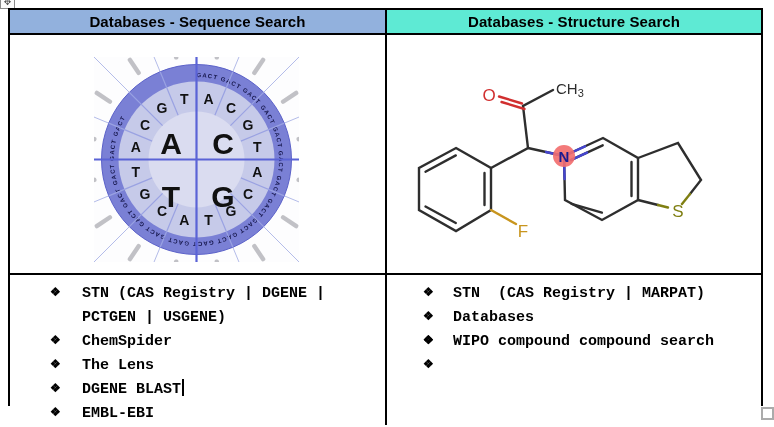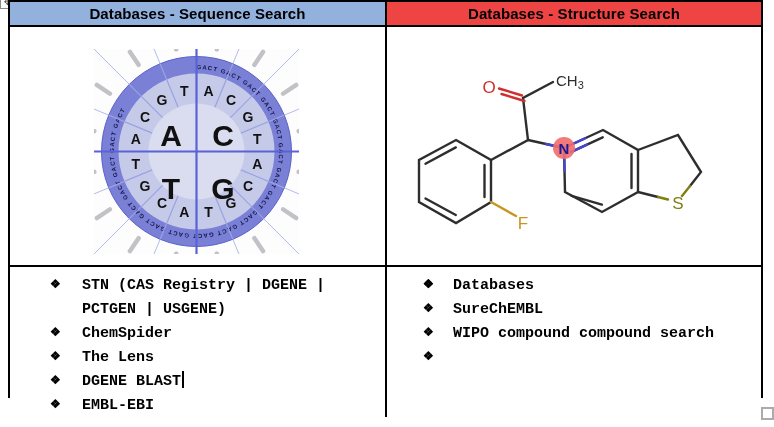--- a/index.html
+++ b/index.html
@@ -3,21 +3,21 @@
 <meta charset="utf-8">
 <style>
   html,body{margin:0;padding:0;}
   body{
     width:774px;height:427px;position:relative;overflow:hidden;
     background:#ffffff;
     font-family:"Liberation Sans", sans-serif;
     -webkit-font-smoothing:antialiased;
   }
   .doc-table{
-    position:absolute;left:8px;top:0;width:751px;height:394px;
+    position:absolute;left:8px;top:8px;width:751px;height:394px;
     border:2px solid #000;
     display:grid;
     grid-template-columns:377px 1fr;
     grid-template-rows:25px 240px 1fr;
     background:#fff;
   }
   .cell{position:relative;background:#fff;}
   .col-left{border-right:2px solid #000;}
   .hdr{
     display:flex;align-items:center;justify-content:center;
@@ -55,21 +55,21 @@
 </head>
 <body>
 
 <div class="move-handle">
   <span>✥</span>
 </div>
 
 <div class="doc-table">
 
   <div class="cell hdr col-left" style="background: rgb(146, 177, 221);">Databases - Sequence Search</div>
-  <div class="cell hdr" style="background: #ef4444;">Databases - Structure Search</div>
+  <div class="cell hdr" style="background: #5eead4;">Databases - Structure Search</div>
 
   <div class="cell img-cell col-left">
     <svg class="wheel-svg" width="205" height="205" viewBox="0 0 205 205">
       <rect x="0" y="0" width="205" height="205" fill="#fdfdfe"></rect>
       <g id="spokes">
           <line x1="102.5" y1="102.5" x2="252.5" y2="102.5" stroke="#b4bce9" stroke-width="1"></line>
           <line x1="102.5" y1="102.5" x2="241.081929876693" y2="159.90251485476347" stroke="#b4bce9" stroke-width="1"></line>
           <line x1="102.5" y1="102.5" x2="208.56601717798213" y2="208.56601717798213" stroke="#b4bce9" stroke-width="1"></line>
           <line x1="102.5" y1="102.5" x2="159.90251485476347" y2="241.081929876693" stroke="#b4bce9" stroke-width="1"></line>
           <line x1="102.5" y1="102.5" x2="102.50000000000001" y2="252.5" stroke="#b4bce9" stroke-width="1"></line>
@@ -248,23 +248,23 @@
     <ul class="db-list">
         <li><span class="blt">❖</span><span class="itxt">STN (CAS Registry | DGENE | PCTGEN | USGENE)</span></li>
         <li><span class="blt">❖</span><span class="itxt">ChemSpider</span></li>
         <li><span class="blt">❖</span><span class="itxt">The Lens</span></li>
         <li><span class="blt">❖</span><span class="itxt">DGENE BLAST</span><span class="caret"></span></li>
         <li><span class="blt">❖</span><span class="itxt">EMBL-EBI</span></li>
       </ul>
   </div>
   <div class="cell list-cell col1">
     <ul class="db-list">
+        <li><span class="blt">❖</span><span class="itxt">STN  (CAS Registry | MARPAT)</span></li>
+        <li><span class="blt">❖</span><span class="itxt">Databases</span></li>
         <li><span class="blt">❖</span></li>
-        <li><span class="blt">❖</span><span class="itxt">Databases</span></li>
-        <li><span class="blt">❖</span><span class="itxt">SureChEMBL</span></li>
         <li><span class="blt">❖</span><span class="itxt">WIPO compound compound search</span></li>
         <li><span class="blt">❖</span></li>
       </ul>
   </div>
 
 </div>
 
 <div class="resize-handle"></div>
 
 </body></html>

